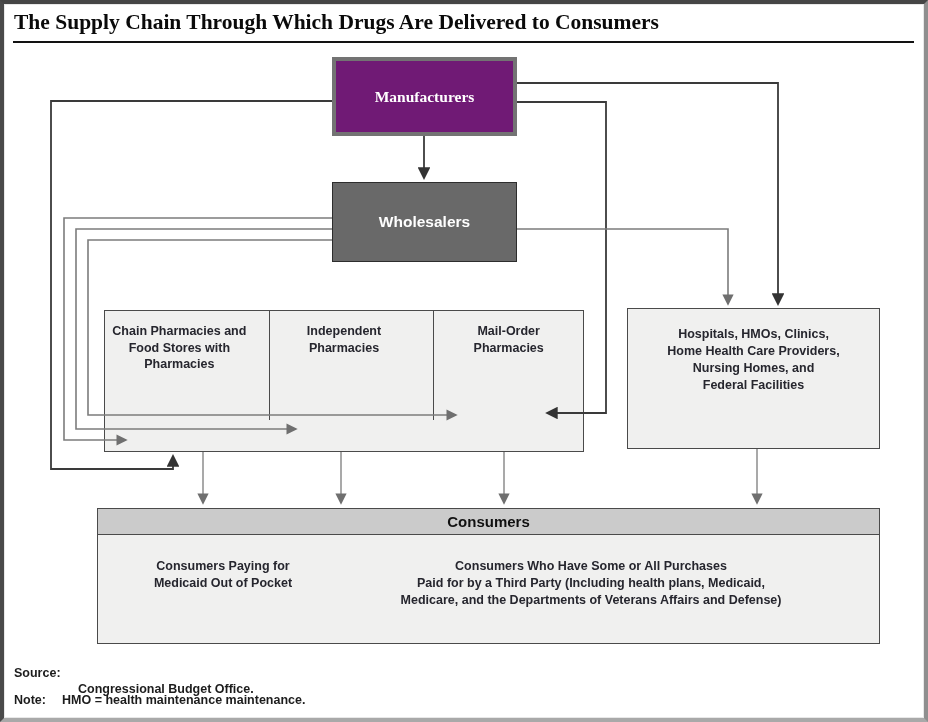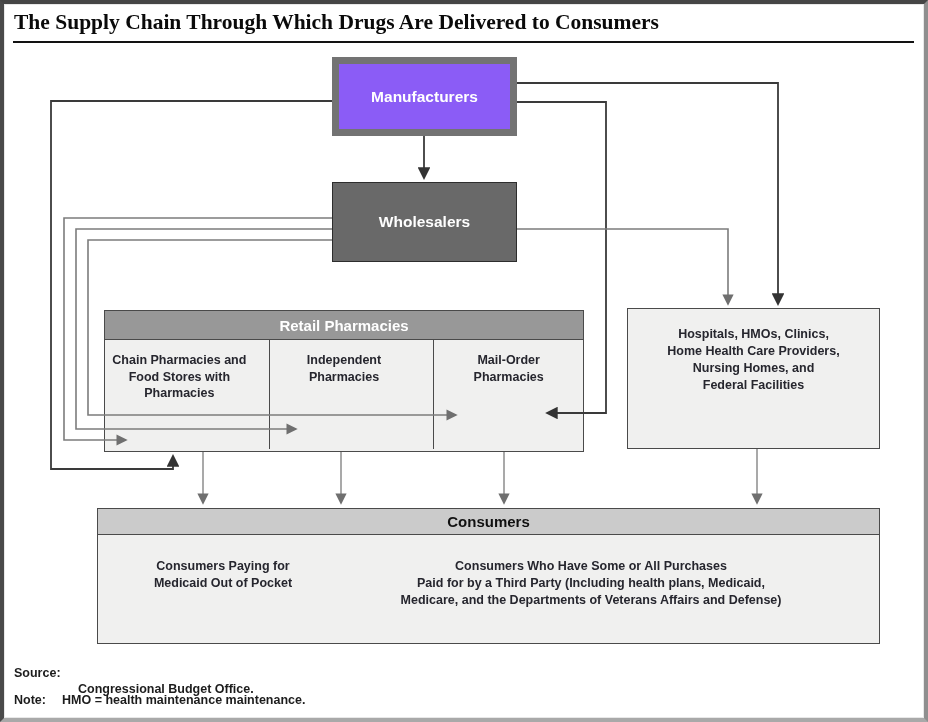--- a/index.html
+++ b/index.html
@@ -7,21 +7,21 @@
     width:928px;height:722px;position:relative;background:#ffffff;
     font-family:"Liberation Sans",sans-serif;overflow:hidden;
   }
   .frame{position:absolute;inset:0;border:4px solid;z-index:6;pointer-events:none;
     border-color:#454545 #8f8f8f #a9a9a9 #4a4a4a;box-shadow:inset 0 0 0 1px #e8e8e8;}
   .title{position:absolute;left:14px;top:10px;width:900px;
     font-family:"Liberation Serif",serif;font-weight:bold;font-size:21.5px;color:#0a0a0a;}
   .title-rule{position:absolute;left:13px;top:41px;width:901px;height:2px;background:#121212;}
 
   .node{position:absolute;box-sizing:border-box;display:flex;align-items:center;justify-content:center;z-index:2;}
-  .node-dark{background:#8b5cf6;border:7px solid #737373;color:#ffffff;font-weight:bold;font-size:15.5px;}
+  .node-dark{background:#701a75;border:4px solid #737373;color:#ffffff;font-weight:bold;font-size:15.5px;font-family:Liberation Serif, serif;}
   .node-mid{background:#696969;border:1.5px solid #2d2d2d;color:#ffffff;font-weight:bold;font-size:15.5px;}
 
   .group{position:absolute;box-sizing:border-box;border:1.5px solid #4a4a4a;background:#f0f0ef;z-index:2;}
   .group-header{box-sizing:border-box;width:100%;display:flex;align-items:center;justify-content:center;
     background:#989898;border-bottom:1.5px solid #4a4a4a;color:#ffffff;font-weight:bold;font-size:15px;}
   .group-header.light{background:#cbcbcb;color:#101010;}
   .cells{display:flex;width:100%;align-items:stretch;}
   .cell{flex:1;box-sizing:border-box;padding-top:12px;text-align:center;
     font-weight:bold;font-size:12.5px;line-height:16.5px;color:#26262e;white-space:pre-line;}
   .cell + .cell{border-left:1.5px solid #4a4a4a;margin-left:15px;}
@@ -52,23 +52,20 @@
 
 <div class="node node-dark" style="left:332px;top:57px;width:185px;height:79px;">
   <span>Manufacturers</span>
 </div>
 
 <div class="node node-mid" style="left:332px;top:182px;width:185px;height:80px;">
   <span>Wholesalers</span>
 </div>
 
 <div class="group" style="left:104px;top:310px;width:480px;height:142px;">
-  <div class="group-header" style="height:29px;">
-    <span>Retail Pharmacies</span>
-  </div>
   <div class="cells" style="height:109px;">
     <div class="cell">Chain Pharmacies and
 Food Stores with
 Pharmacies</div>
     <div class="cell">Independent
 Pharmacies</div>
     <div class="cell">Mail-Order
 Pharmacies</div>
   </div>
 </div>

